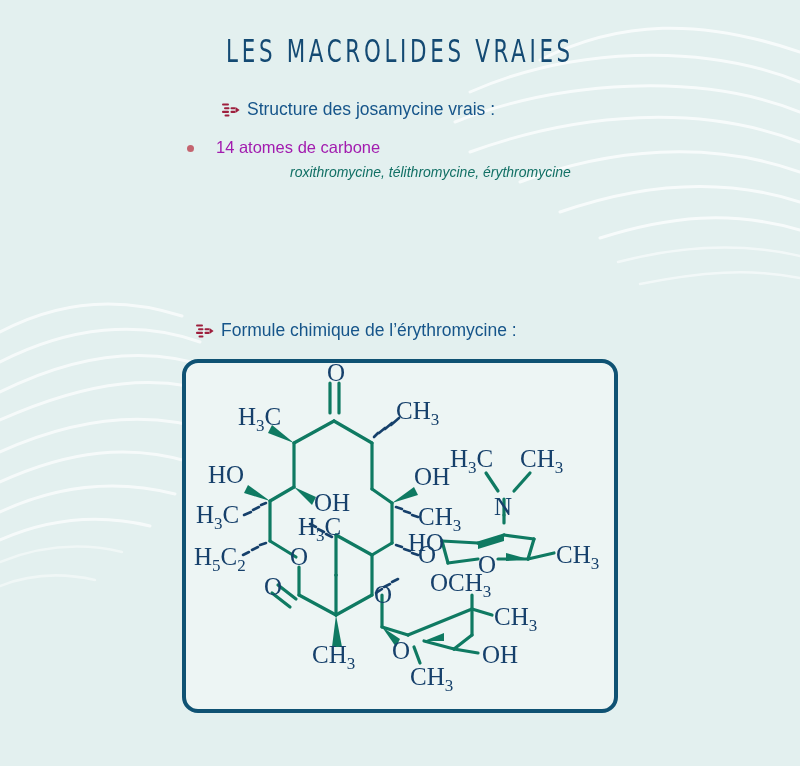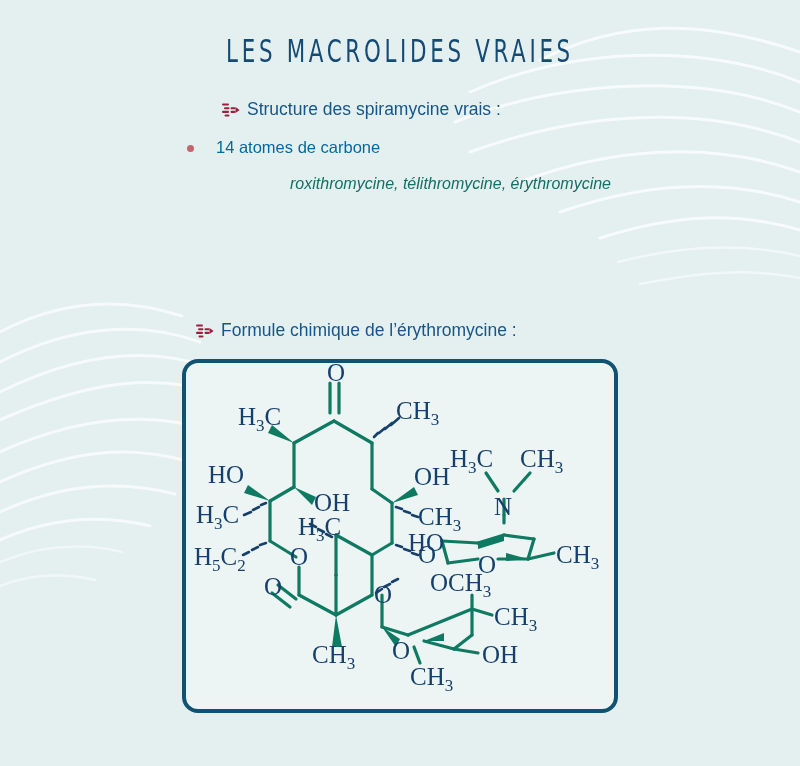--- a/index.html
+++ b/index.html
@@ -70,29 +70,29 @@
     position: absolute;
     left: 5px;
     top: 9px;
     width: 7px;
     height: 7px;
     border-radius: 50%;
     background: #c4646f;
   }
   .bullet-main {
     margin-left: 34px;
-    color: #0369a1;
+    color: #a21caf;
     font-size: 16.5px;
     line-height: 1.45;
   }
   .bullet-sub {
     margin-left: 108px;
-    margin-top: 12px;
+    margin-top: 2px;
     color: #127065;
-    font-size: 16px;
+    font-size: 14px;
     font-style: italic;
     line-height: 1.45;
   }
 
   
   .formula-box {
     position: absolute;
     left: 182px;
     top: 359px;
     width: 436px;
@@ -157,21 +157,21 @@
       <g fill="#9e1f3d">
         <rect x="0" y="1.5" width="7" height="2.1" rx="1"></rect>
         <rect x="2" y="5.2" width="5.5" height="2.1" rx="1"></rect>
         <rect x="0" y="8.8" width="7" height="2.1" rx="1"></rect>
         <rect x="2.5" y="12.4" width="5" height="2.1" rx="1"></rect>
         <rect x="8.5" y="5.2" width="5" height="2.1" rx="1"></rect>
         <rect x="8.5" y="8.8" width="5" height="2.1" rx="1"></rect>
         <path d="M13.5 5.0 L17.6 8.05 L13.5 11.1 Z"></path>
       </g>
     </svg>
-    <span>Structure des spiramycine vrais :</span>
+    <span>Structure des josamycine vrais :</span>
   </div>
 
   <div class="bullet-list">
     <div class="bullet-item">
       <span class="bullet-dot"></span>
       <div class="bullet-main">14 atomes de carbone</div>
       <div class="bullet-sub">roxithromycine, télithromycine, érythromycine</div>
     </div>
   </div>
 

